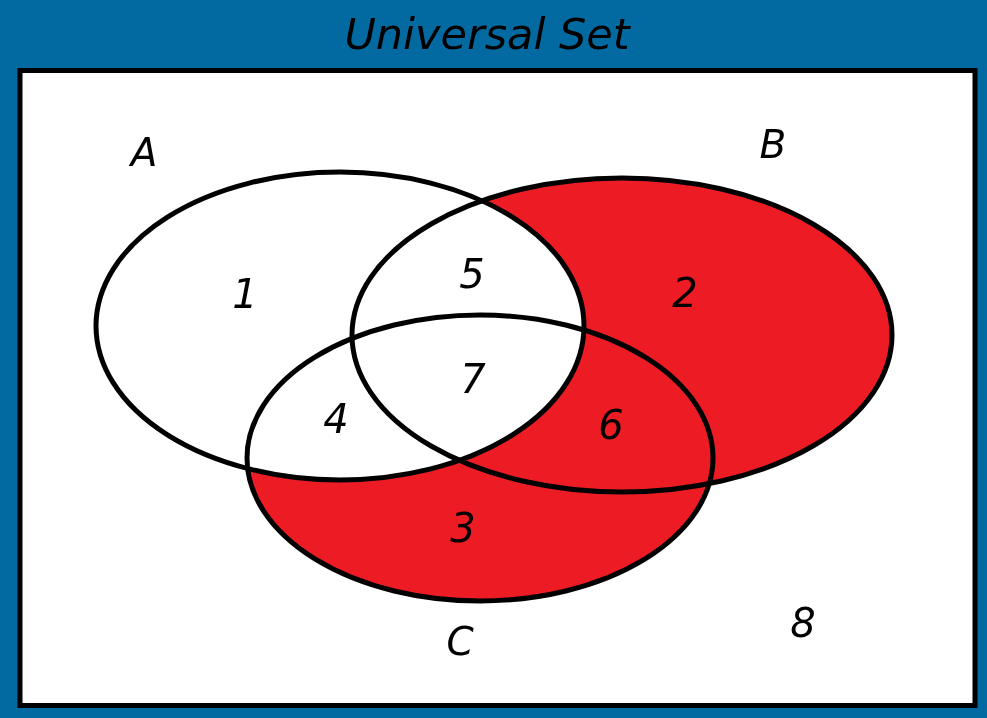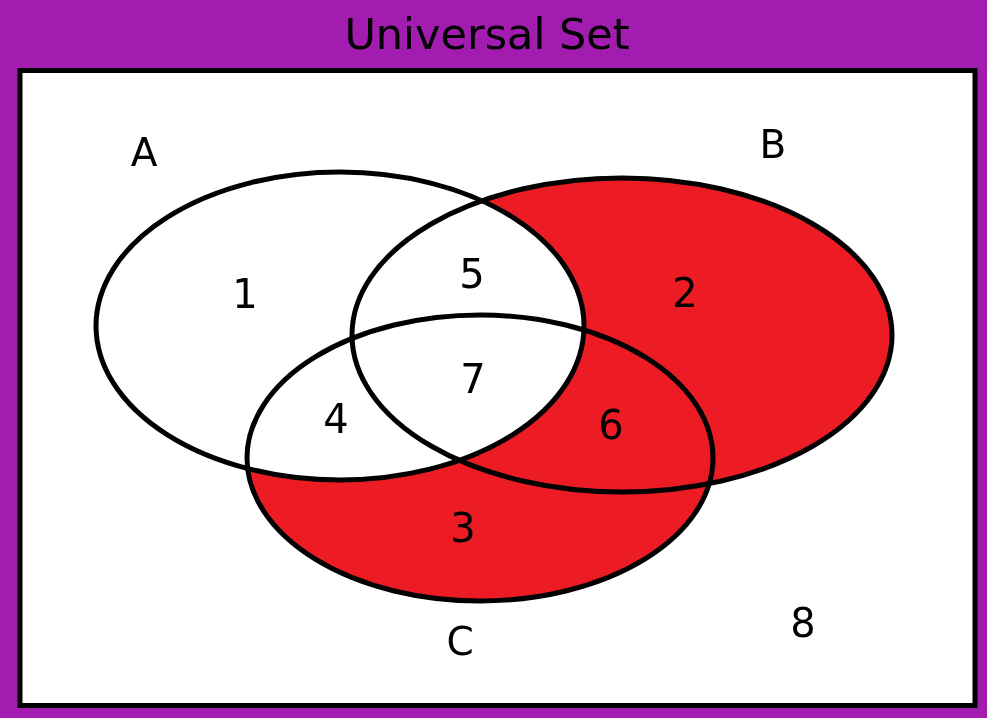--- a/index.html
+++ b/index.html
@@ -4,22 +4,23 @@
 <style>
   html, body {
     margin: 0;
     padding: 0;
     background: #ffffff;
   }
   #stage {
     position: relative;
     width: 987px;
     height: 718px;
-    background: #a21caf;
+    background: #0369a1;
     overflow: hidden;
+    font-style: italic;
   }
   svg {
     position: absolute;
     left: 0;
     top: 0;
     font-family: "DejaVu Sans", "Liberation Sans", sans-serif;
   }
   text {
     fill: #000000;
     text-anchor: middle;

